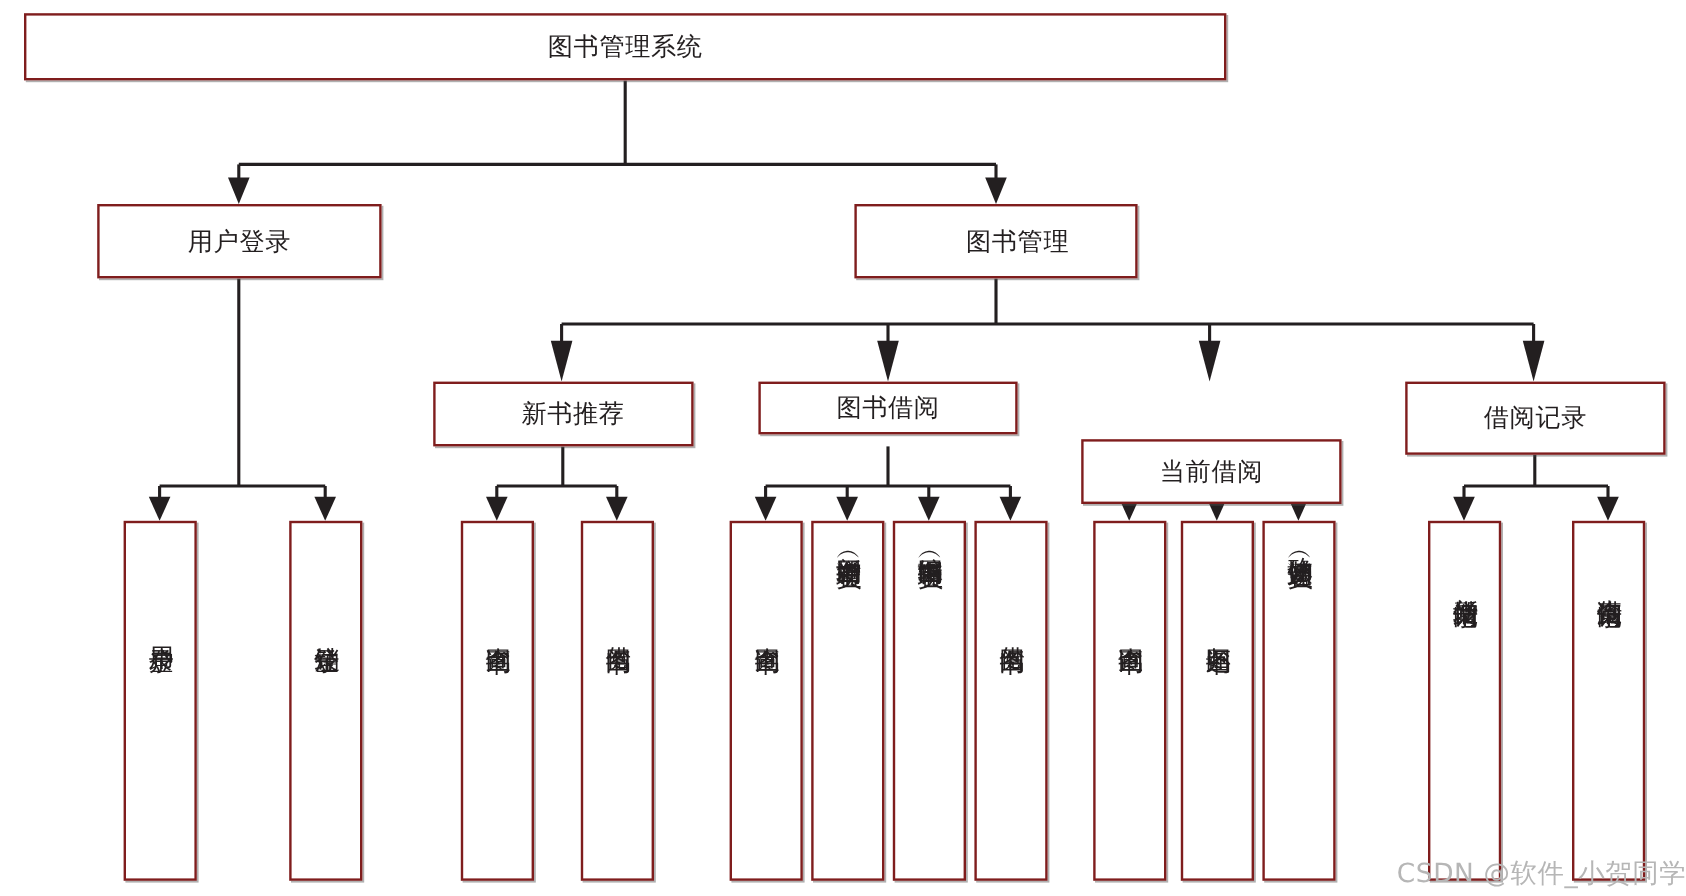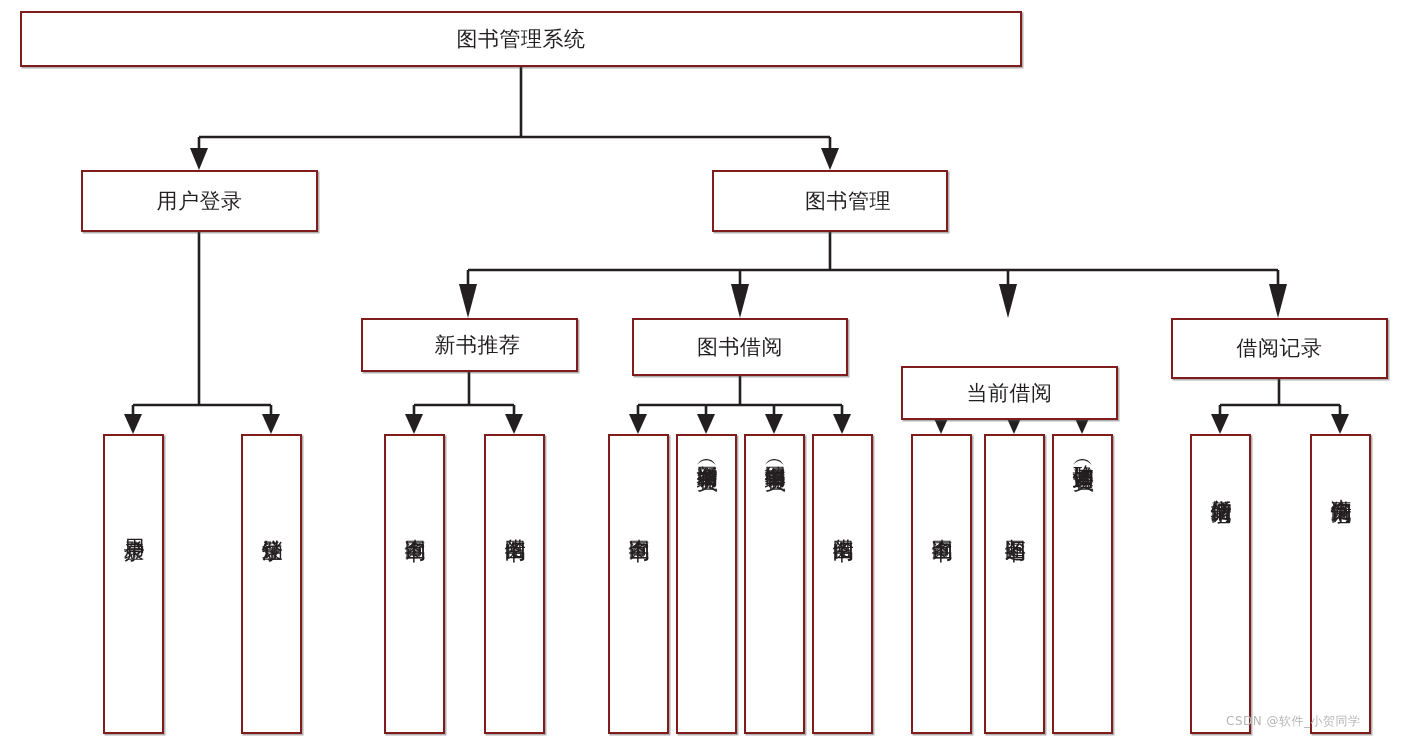--- a/index.html
+++ b/index.html
@@ -56,23 +56,23 @@
   #connector-layer {
     position: absolute;
     left: 0;
     top: 0;
     width: 1405px;
     height: 747px;
     pointer-events: none;
   }
   .watermark {
     position: absolute;
-    left: 1226px;
+    left: 1164px;
     top: 713px;
-    font-size: 12px;
+    font-size: 22px;
     color: #b6b6b6;
     white-space: nowrap;
     letter-spacing: 0.5px;
     text-align: center;
   }
 </style>
 </head>
 <body>
 
 <div id="diagram-root">
@@ -165,21 +165,21 @@
   <div class="node" style="left:81px; top:170px; width:237px; height:62px;">
     <span class="node-label-h">用户登录</span>
   </div>
   <div class="node" style="left:712px; top:170px; width:236px; height:62px;padding-left:36px;">
     <span class="node-label-h">图书管理</span>
   </div>
 
   <div class="node" style="left:361px; top:318px; width:217px; height:54px;padding-left:16px;">
     <span class="node-label-h">新书推荐</span>
   </div>
-  <div class="node" style="left:632px; top:318px; width:216px; height:58px;">
+  <div class="node" style="left:632px; top:318px; width:216px; height:44px;">
     <span class="node-label-h">图书借阅</span>
   </div>
   <div class="node" style="left:901px; top:318px; width:217px; height:54px;margin-top:48px;">
     <span class="node-label-h">当前借阅</span>
   </div>
   <div class="node" style="left:1171px; top:318px; width:217px; height:61px;">
     <span class="node-label-h">借阅记录</span>
   </div>
 
   <div class="node node-vertical" style="left:103px; top:434px; width:61px; height:300px; padding-top:86px;">

